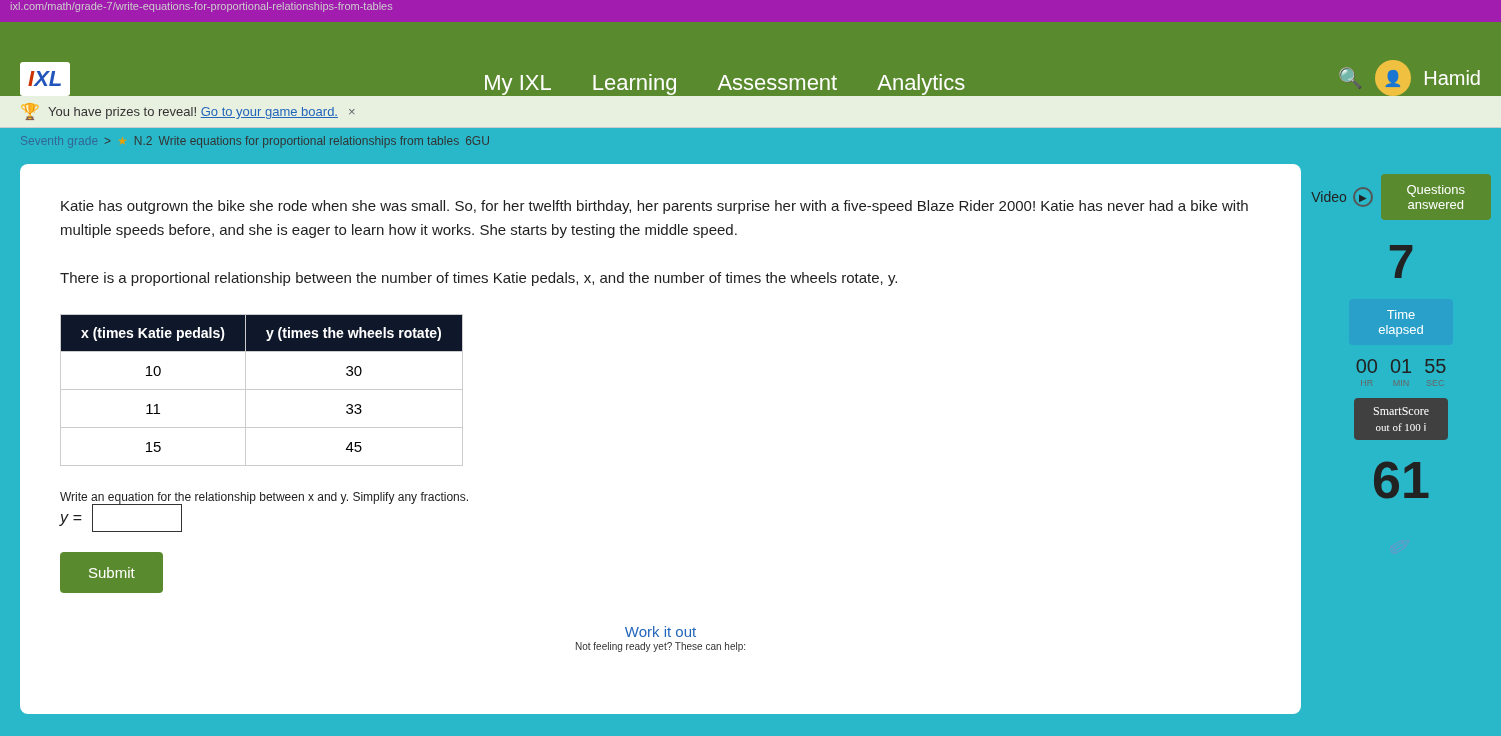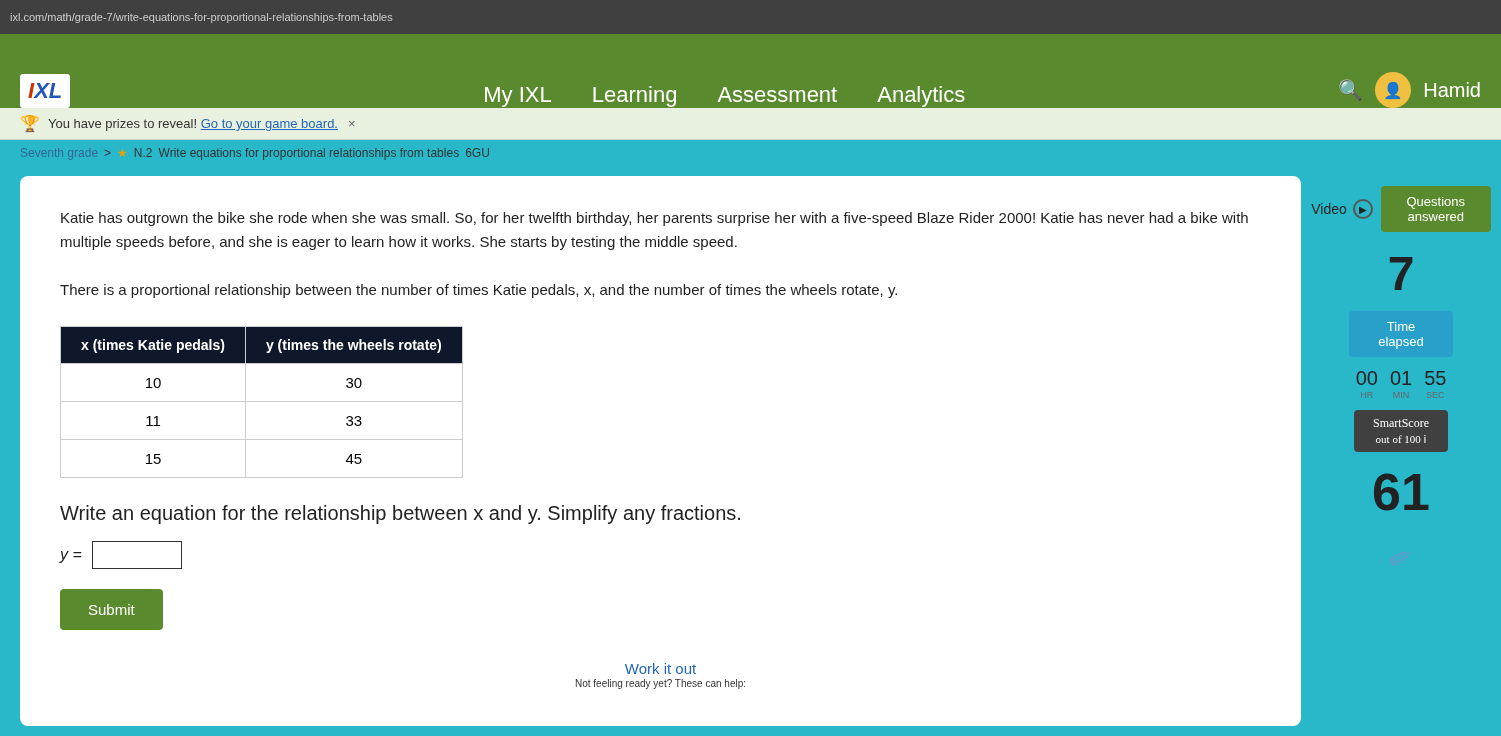--- a/index.html
+++ b/index.html
@@ -6,24 +6,24 @@
     body {
       font-family: Arial, sans-serif;
       background: #29b8c9;
       width: 1501px;
       min-height: 736px;
       overflow: hidden;
     }
 
     
     .browser-bar {
-      background: #404040;
-      height: 34px;
-      display: flex;
-      align-items: center;
+      background: #a21caf;
+      height: 22px;
+      display: flex;
+      align-items: flex-start;
       padding: 0 10px;
     }
     .browser-url {
       color: #ccc;
       font-size: 11px;
     }
 
     
     .nav-bar {
       background: #5a8a2e;
@@ -146,23 +146,22 @@
     }
     .data-table td {
       border: 1px solid #ccc;
       padding: 10px 20px;
       text-align: center;
       font-size: 15px;
       background: white;
     }
 
     .write-eq-text {
-      font-size: 20px;
-      color: #222;
-      margin-bottom: 16px;
+      font-size: 12px;
+      color: #222;
     }
 
     .equation-row {
       display: flex;
       align-items: center;
       gap: 10px;
       margin-bottom: 20px;
     }
     .eq-label {
       font-size: 16px;

